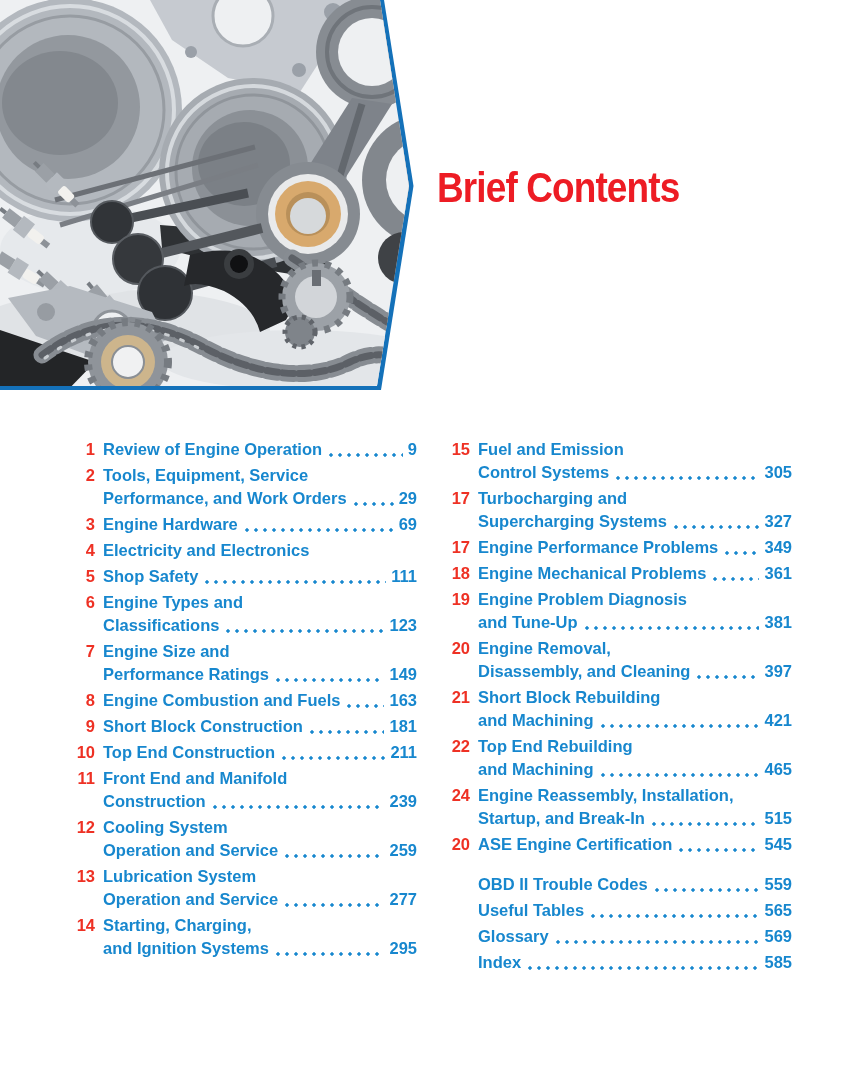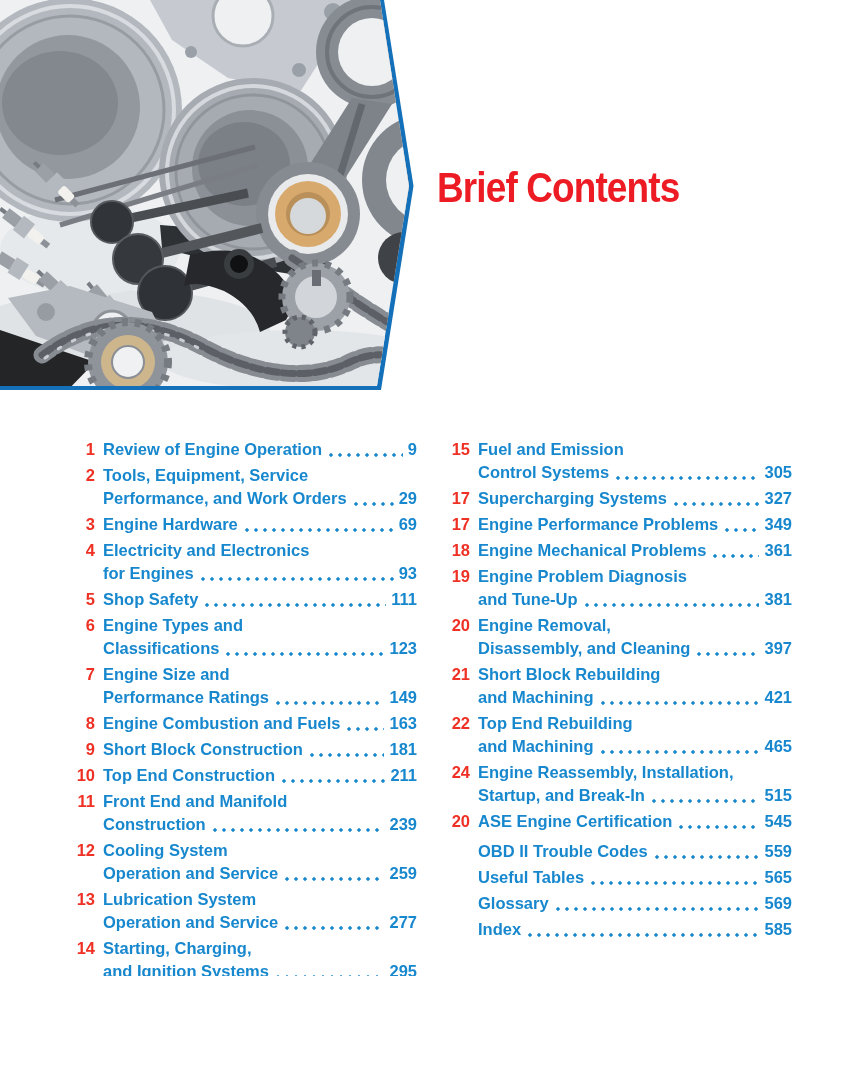--- a/index.html
+++ b/index.html
@@ -12,21 +12,21 @@
   .col{width:359px;}
   .entry{display:flex;margin-bottom:3px;font-size:16.5px;line-height:23px;font-weight:700;}
   .entry .num{flex:none;width:37px;text-align:right;padding-right:8px;}
   .entry .body{flex:1;min-width:0;}
   .tline.last{display:flex;}
   .ttext{white-space:nowrap;}
   .leader{flex:1 1 auto;min-width:12px;position:relative;}
   .leader::after{content:"";position:absolute;left:7px;right:5px;bottom:4px;height:4px;
         background-repeat:repeat-x;background-size:9px 4px;}
   .pg{flex:none;}
-  .gap-before{margin-top:7px;}
+  .gap-before{margin-top:17px;}
   .folio{position:absolute;left:60px;top:1034px;font-family:"Liberation Serif",serif;
          font-size:15px;color:#3c3c3c;}
 </style>
 <style>.entry .num{color:#ee3124;}
    .entry .body{color:#1787ce;}
    .leader::after{background-image:radial-gradient(circle 1.6px at 2px 2px, #1787ce 1.45px, rgba(255,255,255,0) 1.9px);}</style></head>
 <body>
 
 <div class="page">
 
@@ -210,25 +210,20 @@
               <span class="ttext">Engine Hardware</span>
               <span class="leader"></span>
               <span class="pg">69</span>
             </div>
           </div>
         </div>
         <div class="entry">
           <div class="num">4</div>
           <div class="body">
             <div class="tline">Electricity and Electronics</div>
-            <div class="tline last">
-              <span class="ttext">for Engines</span>
-              <span class="leader"></span>
-              <span class="pg">93</span>
-            </div>
           </div>
         </div>
         <div class="entry">
           <div class="num">5</div>
           <div class="body">
             <div class="tline last">
               <span class="ttext">Shop Safety</span>
               <span class="leader"></span>
               <span class="pg">111</span>
             </div>
@@ -339,20 +334,21 @@
             <div class="tline last">
               <span class="ttext">Control Systems</span>
               <span class="leader"></span>
               <span class="pg">305</span>
             </div>
           </div>
         </div>
         <div class="entry">
           <div class="num">17</div>
           <div class="body">
+            <div class="tline">Turbocharging and</div>
             <div class="tline last">
               <span class="ttext">Supercharging Systems</span>
               <span class="leader"></span>
               <span class="pg">327</span>
             </div>
           </div>
         </div>
         <div class="entry">
           <div class="num">17</div>
           <div class="body">

